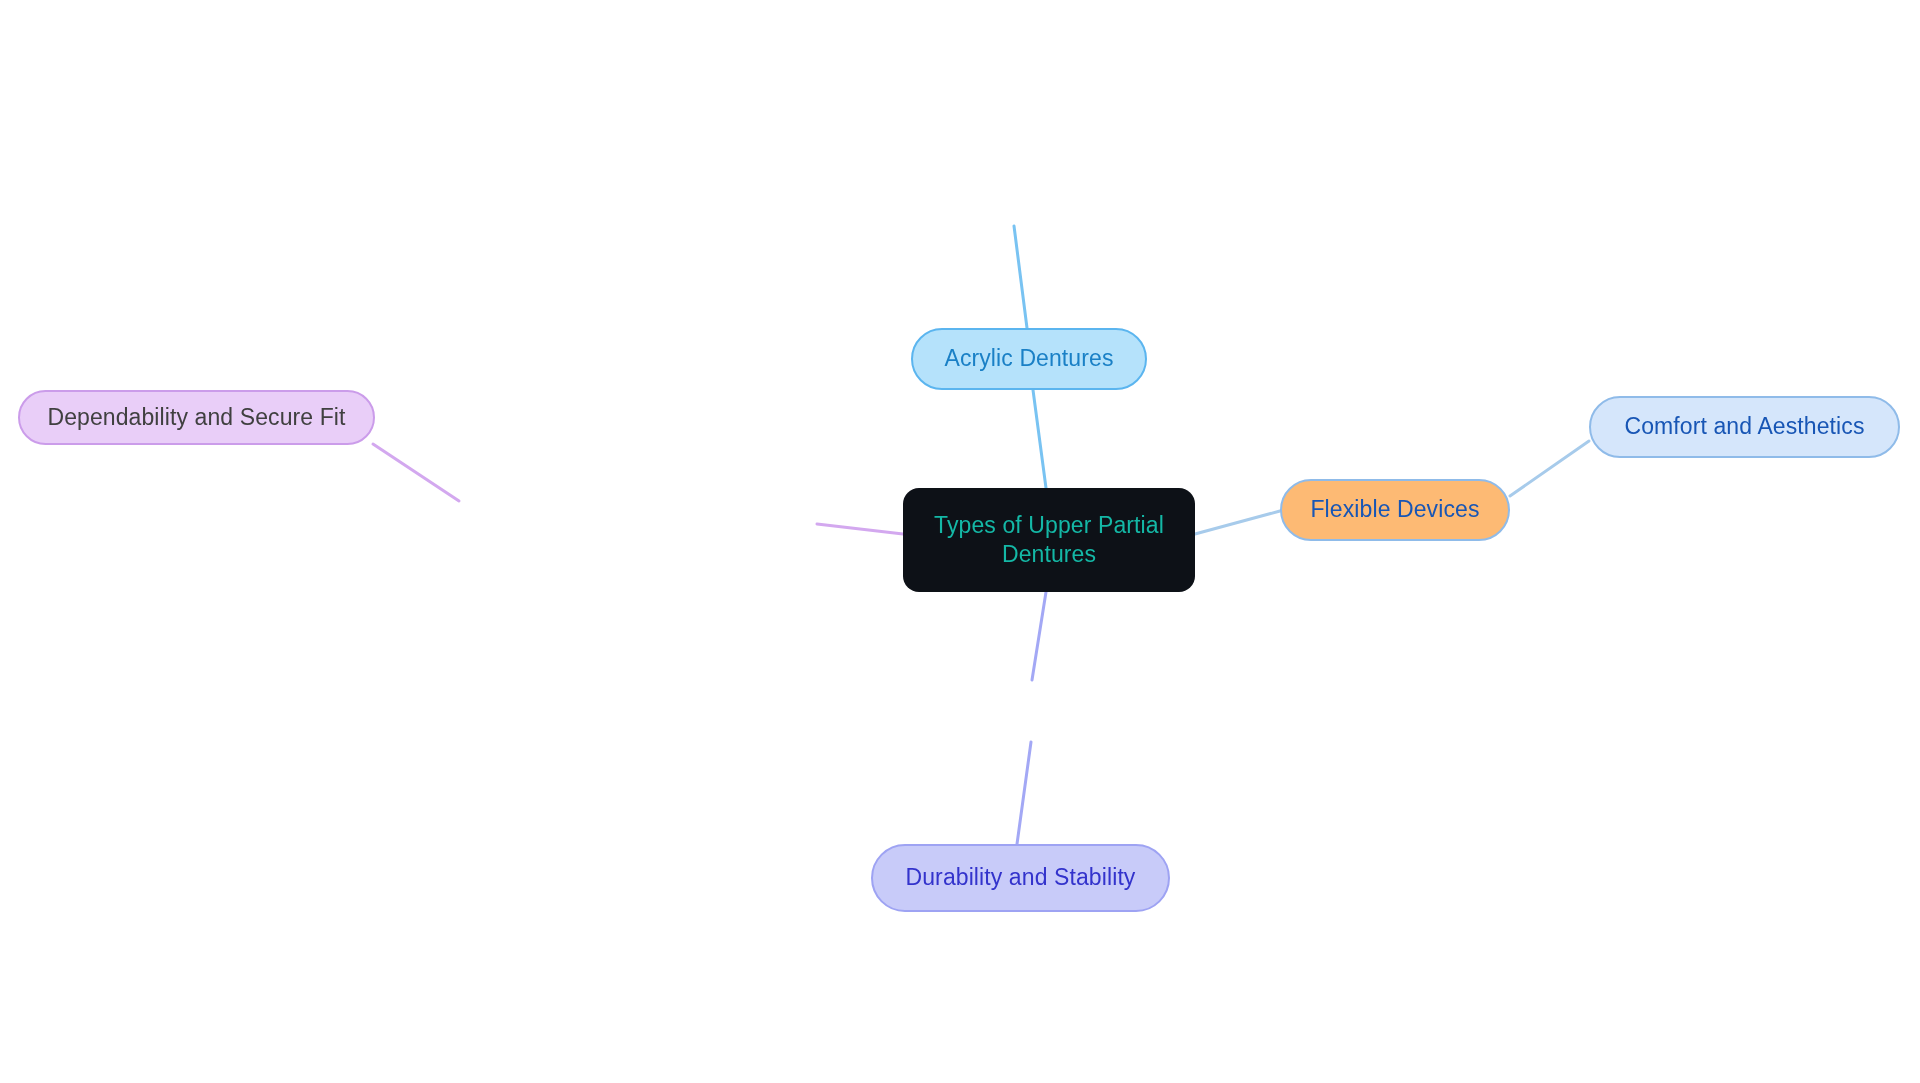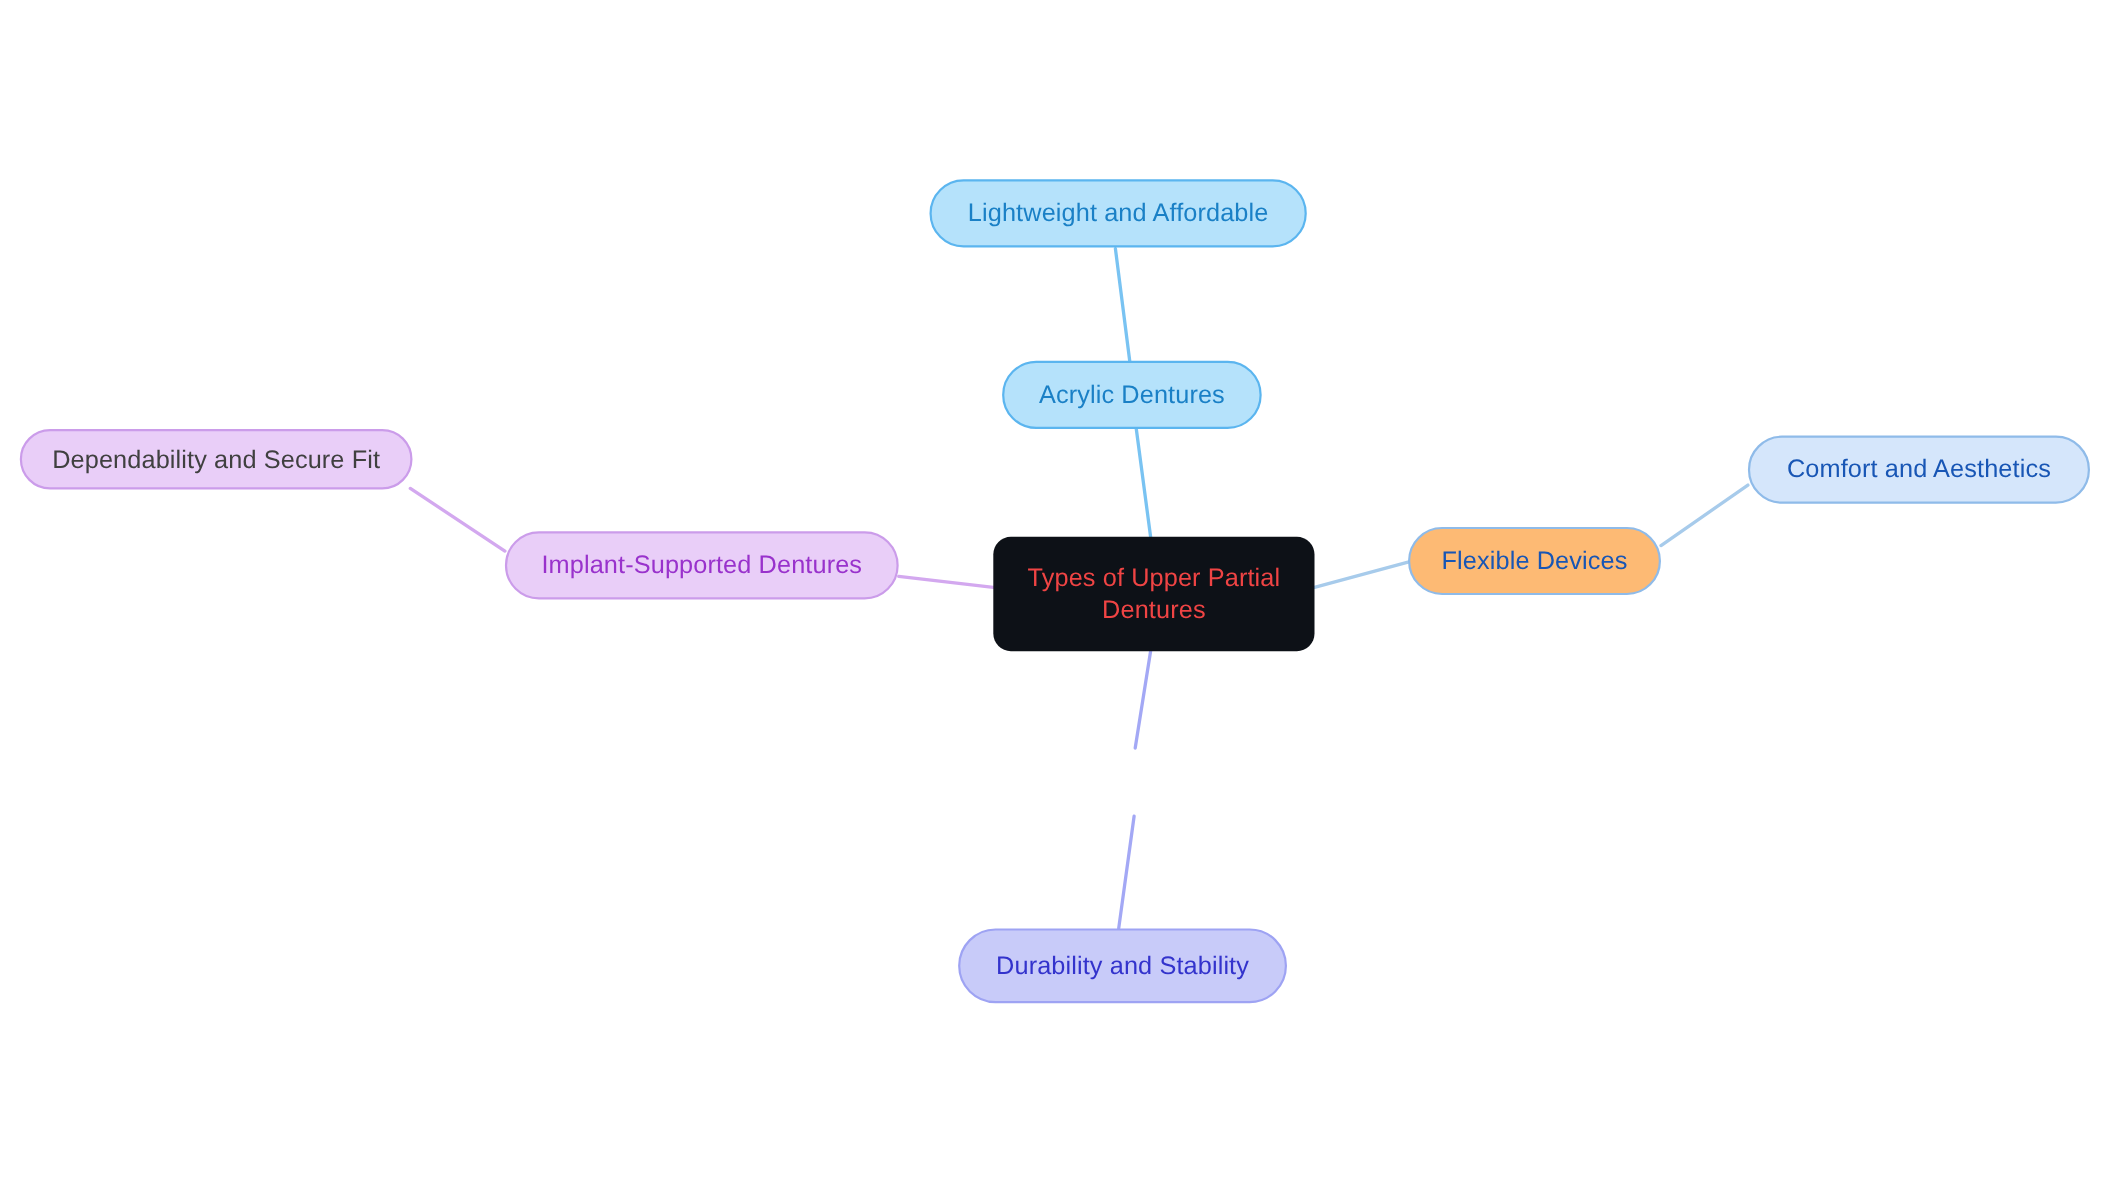--- a/index.html
+++ b/index.html
@@ -69,21 +69,19 @@
   <svg id="edges" viewBox="0 0 1920 1083" width="1920" height="1083" xmlns="http://www.w3.org/2000/svg">
       <line x1="1046" y1="488" x2="1033" y2="390" stroke="#79c3f2" stroke-width="3" stroke-linecap="round"></line>
       <line x1="1027" y1="328" x2="1014" y2="226" stroke="#79c3f2" stroke-width="3" stroke-linecap="round"></line>
       <line x1="1195" y1="534" x2="1280" y2="511" stroke="#a7cbeb" stroke-width="3" stroke-linecap="round"></line>
       <line x1="1510" y1="496" x2="1589" y2="441" stroke="#a7cbeb" stroke-width="3" stroke-linecap="round"></line>
       <line x1="1046" y1="592" x2="1032" y2="680" stroke="#a3a8f5" stroke-width="3" stroke-linecap="round"></line>
       <line x1="1031" y1="742" x2="1017" y2="844" stroke="#a3a8f5" stroke-width="3" stroke-linecap="round"></line>
       <line x1="903" y1="534" x2="817" y2="524" stroke="#d3a8ef" stroke-width="3" stroke-linecap="round"></line>
       <line x1="459" y1="501" x2="373" y2="444" stroke="#d3a8ef" stroke-width="3" stroke-linecap="round"></line>
     </svg>
-<div class="node root" style="left: 903px; top: 488px; width: 292px; height: 104px; background: rgb(13, 17, 23); border-color: rgb(13, 17, 23); color: #ef4444;"><span>Types of Upper Partial Dentures</span></div>
+<div class="node root" style="left: 903px; top: 488px; width: 292px; height: 104px; background: rgb(13, 17, 23); border-color: rgb(13, 17, 23); color: #14b8a6;"><span>Types of Upper Partial Dentures</span></div>
     <div class="node branch" style="left: 911px; top: 328px; width: 236px; height: 62px; background: rgb(181, 226, 251); border-color: rgb(91, 181, 239); color: rgb(26, 128, 198);"><span>Acrylic Dentures</span></div>
-    <div class="node leaf" style="left: 845px; top: 163px; width: 343px; height: 62px; background: rgb(181, 226, 251); border-color: rgb(91, 181, 239); color: rgb(26, 128, 198);"><span>Lightweight and Affordable</span></div>
     <div class="node branch" style="left: 1280px; top: 479px; width: 230px; height: 62px; background: #fdba74; border-color: rgb(143, 187, 233); color: rgb(24, 86, 181);"><span>Flexible Devices</span></div>
     <div class="node leaf" style="left: 1589px; top: 396px; width: 311px; height: 62px; background: rgb(213, 230, 251); border-color: rgb(143, 187, 233); color: rgb(24, 86, 181);"><span>Comfort and Aesthetics</span></div>
     <div class="node leaf" style="left: 871px; top: 844px; width: 299px; height: 68px; background: rgb(200, 203, 249); border-color: rgb(158, 163, 243); color: rgb(51, 51, 204);"><span>Durability and Stability</span></div>
-    <div class="node branch" style="left: 459px; top: 483px; width: 358px; height: 62px; background: rgb(233, 206, 248); border-color: rgb(203, 156, 234); color: rgb(153, 50, 204);"><span>Implant-Supported Dentures</span></div>
     <div class="node leaf" style="left: 18px; top: 390px; width: 357px; height: 55px; background: rgb(233, 206, 248); border-color: rgb(203, 156, 234); color: #404040;"><span>Dependability and Secure Fit</span></div>
   </div>
 
 </body></html>

